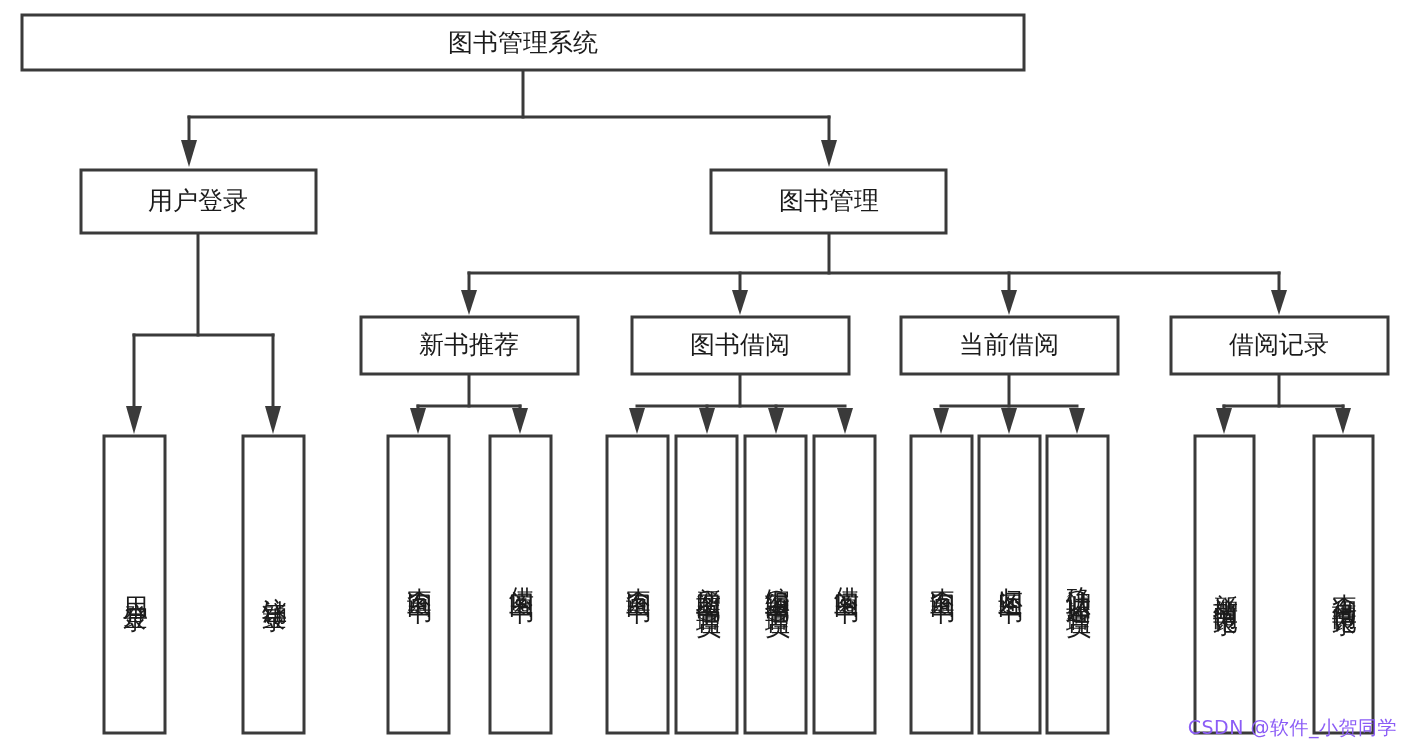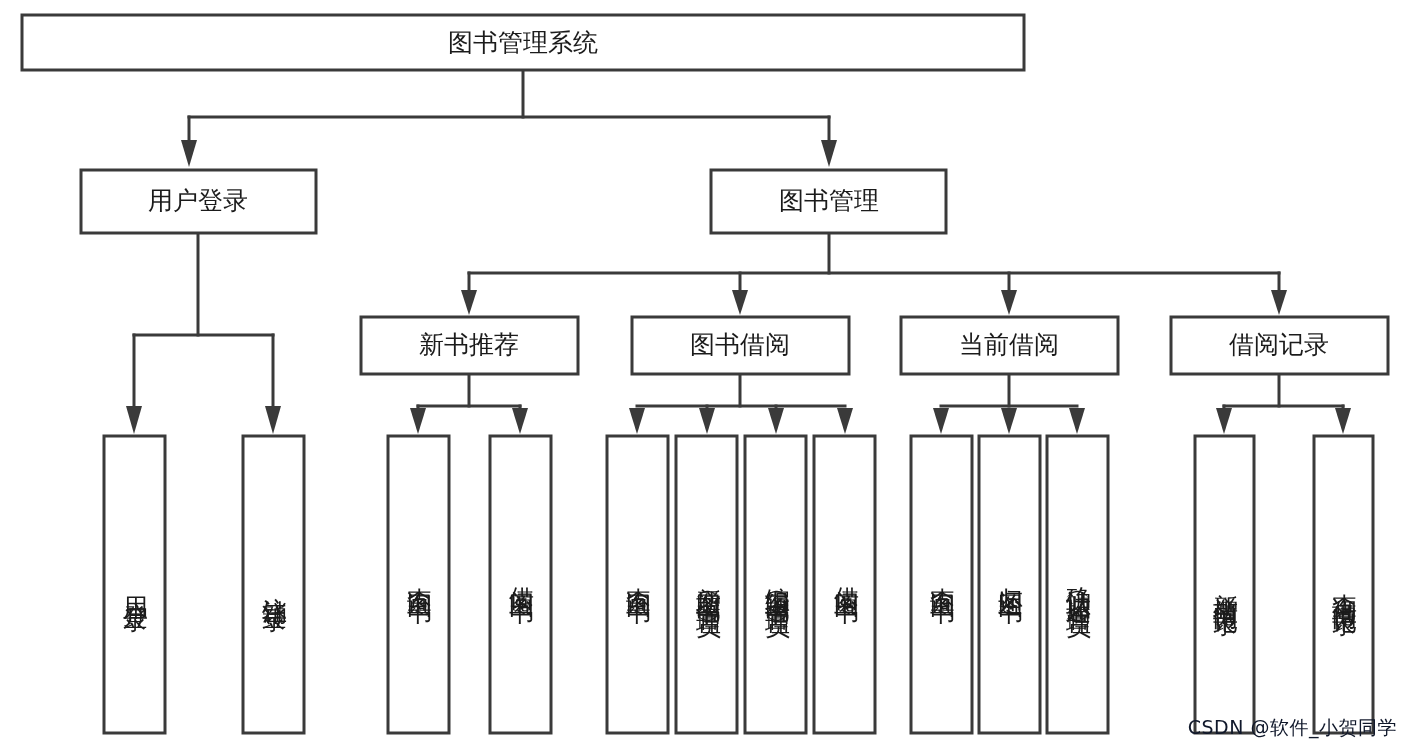--- a/index.html
+++ b/index.html
@@ -51,21 +51,21 @@
     letter-spacing: 4px;
     dominant-baseline: middle;
     text-anchor: middle;
   }
   .watermark {
     position: absolute;
     right: 8px;
     bottom: 6px;
     font-family: "DejaVu Sans", "Liberation Sans", sans-serif;
     font-size: 19px;
-    color: #0f172a;
+    color: #8b5cf6;
     white-space: nowrap;
     letter-spacing: 0.5px;
   }
 </style>
 </head>
 <body>
 
 <svg id="chart-root" viewBox="0 0 1405 747" xmlns="http://www.w3.org/2000/svg">
 
   <g>

